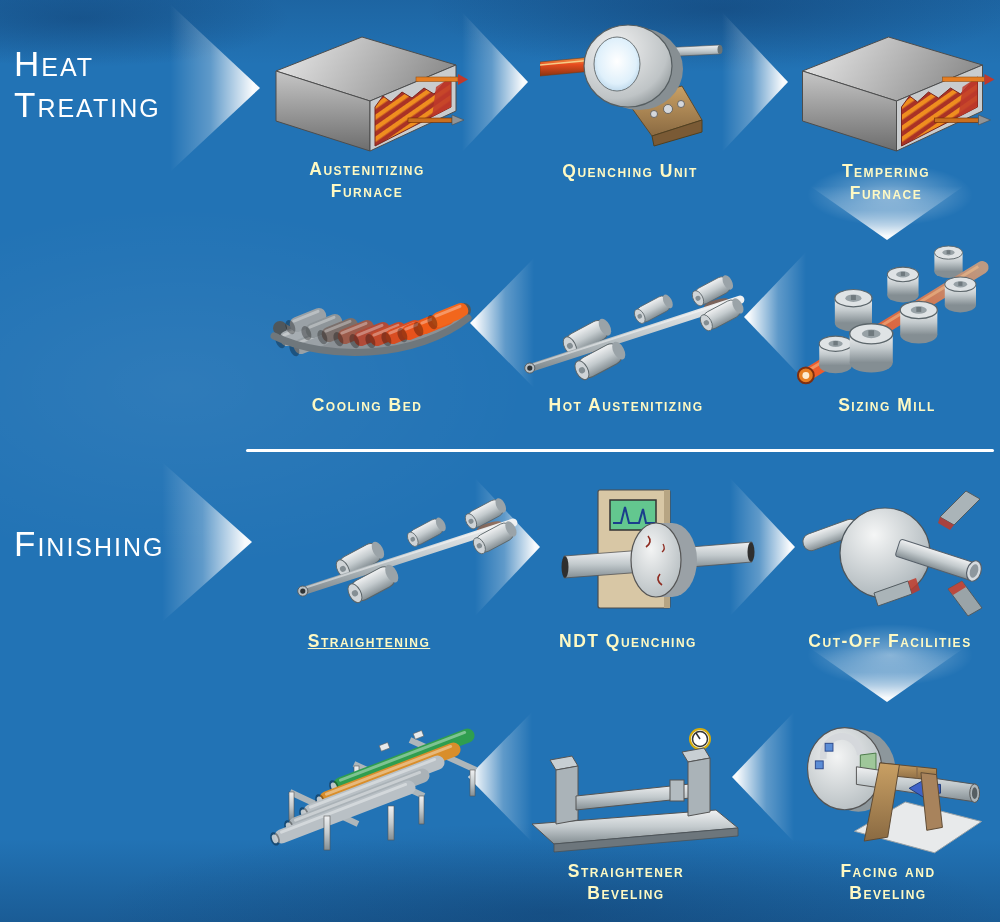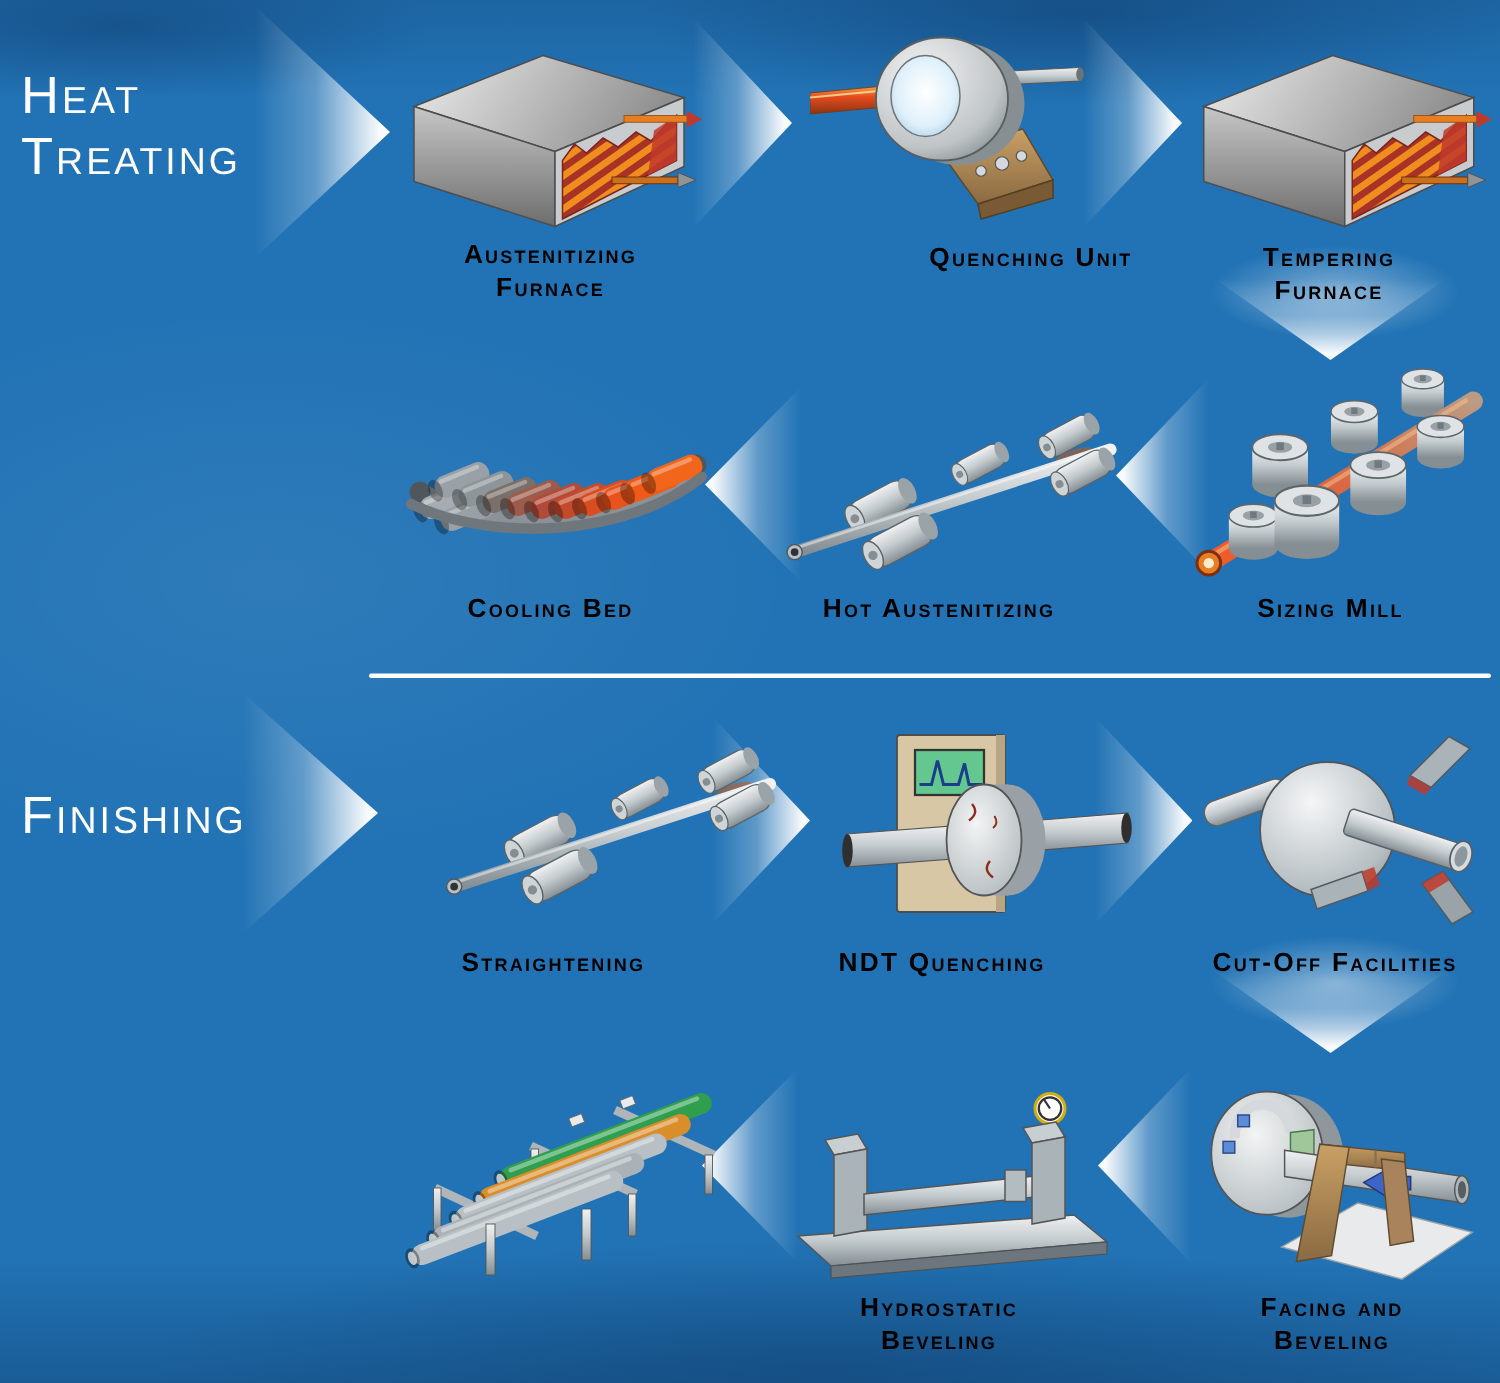--- a/index.html
+++ b/index.html
@@ -8,21 +8,21 @@
   #stage::before{content:"";position:absolute;inset:0;pointer-events:none;
     background:
       radial-gradient(ellipse 420px 90px at 72% 1%, rgba(10,45,90,.38), transparent 70%),
       radial-gradient(ellipse 300px 70px at 8% 2%, rgba(10,45,90,.35), transparent 70%),
       radial-gradient(ellipse 500px 260px at 18% 42%, rgba(255,255,255,.06), transparent 70%),
       radial-gradient(ellipse 600px 120px at 55% 99%, rgba(8,40,80,.28), transparent 75%),
       linear-gradient(180deg, rgba(12,50,95,.22) 0%, rgba(12,50,95,0) 7%, rgba(12,50,95,0) 91%, rgba(8,38,76,.30) 100%);}
   .abs{position:absolute;}
   .title{position:absolute;color:#ffffff;font-variant:small-caps;font-weight:400;
          font-size:35px;line-height:1.16;letter-spacing:2px;}
-  .step-label{position:absolute;color:#000000;font-variant:small-caps;font-weight:bold;
+  .step-label{position:absolute;color:#fef9c3;font-variant:small-caps;font-weight:bold;
          font-size:17.5px;line-height:1.28;letter-spacing:1.5px;text-align:center;}
   .step-label span{display:block;}
   .arrow{position:absolute;}
   .arrow-r{clip-path:polygon(0 0,100% 50%,0 100%);
     background:linear-gradient(to right, rgba(255,255,255,0) 0%, rgba(255,255,255,.28) 45%, rgba(255,255,255,.97) 92%);}
   .arrow-l{clip-path:polygon(100% 0,0 50%,100% 100%);
     background:linear-gradient(to left, rgba(255,255,255,0) 0%, rgba(255,255,255,.28) 45%, rgba(255,255,255,.97) 92%);}
   .arrow-d{clip-path:polygon(0 0,100% 0,50% 100%);
     background:linear-gradient(to bottom, rgba(255,255,255,0) 0%, rgba(255,255,255,.30) 45%, rgba(255,255,255,.97) 92%);}
   .glow{position:absolute;pointer-events:none;
@@ -320,47 +320,47 @@
     <line x1="112" y1="68" x2="112" y2="80" stroke="#8d6e4a" stroke-width="1.5"></line>
     <line x1="132" y1="70" x2="132" y2="82" stroke="#8d6e4a" stroke-width="1.5"></line>
     <polygon points="94,66 114,68 102,142 78,146" fill="url(#g-wood)" stroke="#5d4a33" stroke-width="1"></polygon>
     <polygon points="136,76 152,78 158,132 142,135" fill="#a8835c" stroke="#5d4a33" stroke-width="1"></polygon>
   </svg>
 
   <div class="step-label" style="left:242px;top:158px;width:250px;">
     <span>Austenitizing</span>
     <span>Furnace</span>
   </div>
-  <div class="step-label" style="left:505px;top:160px;width:250px;text-align:right;">
+  <div class="step-label" style="left:505px;top:160px;width:250px;">
     <span>Quenching Unit</span>
   </div>
   <div class="step-label" style="left:761px;top:160px;width:250px;">
     <span>Tempering</span>
     <span>Furnace</span>
   </div>
   <div class="step-label" style="left:242px;top:394px;width:250px;">
     <span>Cooling Bed</span>
   </div>
   <div class="step-label" style="left:501px;top:394px;width:250px;">
     <span>Hot Austenitizing</span>
   </div>
   <div class="step-label" style="left:762px;top:394px;width:250px;">
     <span>Sizing Mill</span>
   </div>
-  <div class="step-label" style="left:244px;top:630px;width:250px;">
+  <div class="step-label" style="left:244px;top:630px;width:250px;text-decoration:underline;">
     <span>Straightening</span>
   </div>
   <div class="step-label" style="left:503px;top:630px;width:250px;">
     <span>NDT Quenching</span>
   </div>
   <div class="step-label" style="left:765px;top:630px;width:250px;">
     <span>Cut-Off Facilities</span>
   </div>
   <div class="step-label" style="left:501px;top:860px;width:250px;">
-    <span>Hydrostatic</span>
+    <span>Straightener</span>
     <span>Beveling</span>
   </div>
   <div class="step-label" style="left:763px;top:860px;width:250px;">
     <span>Facing and</span>
     <span>Beveling</span>
   </div>
 
 </div>
 
 </body></html>

